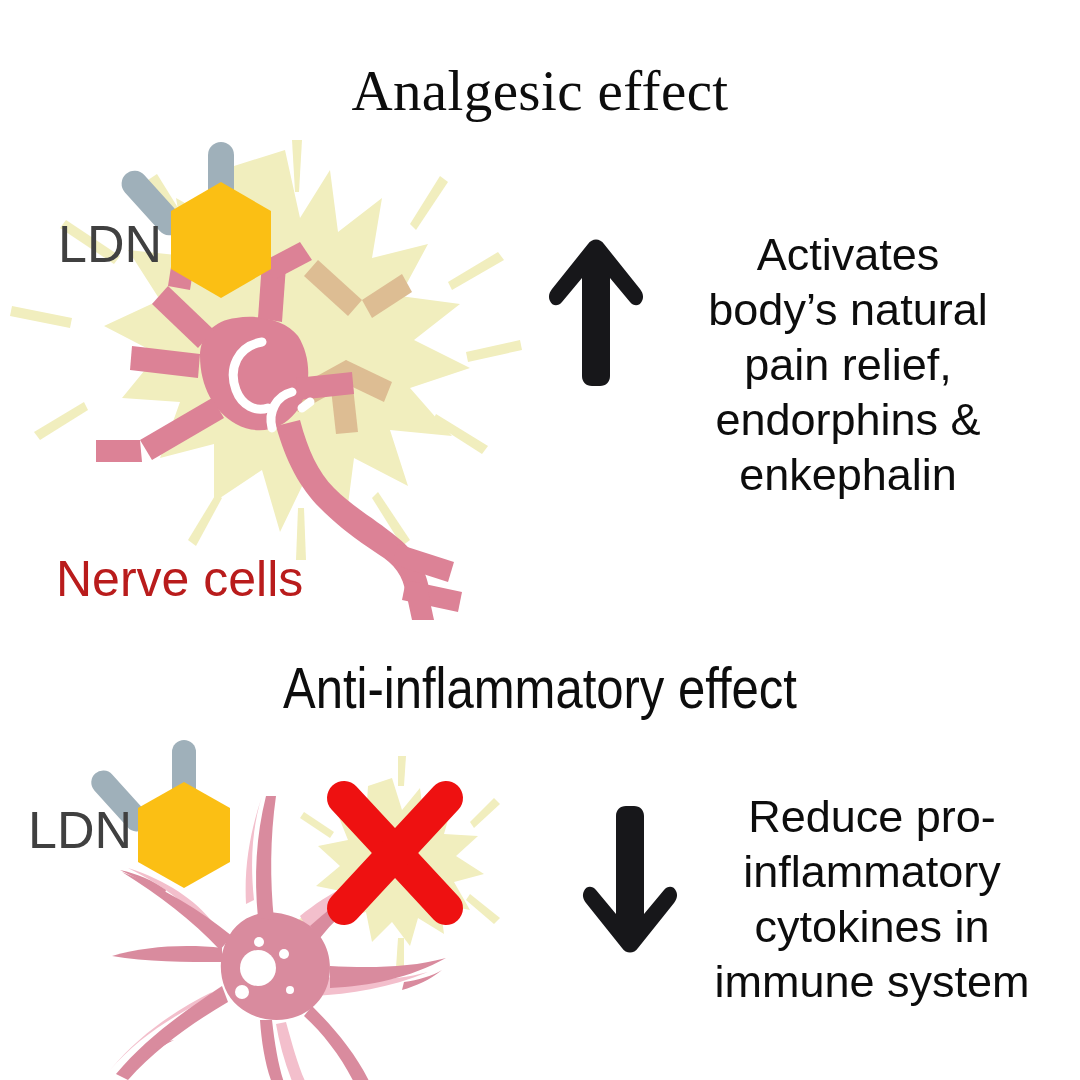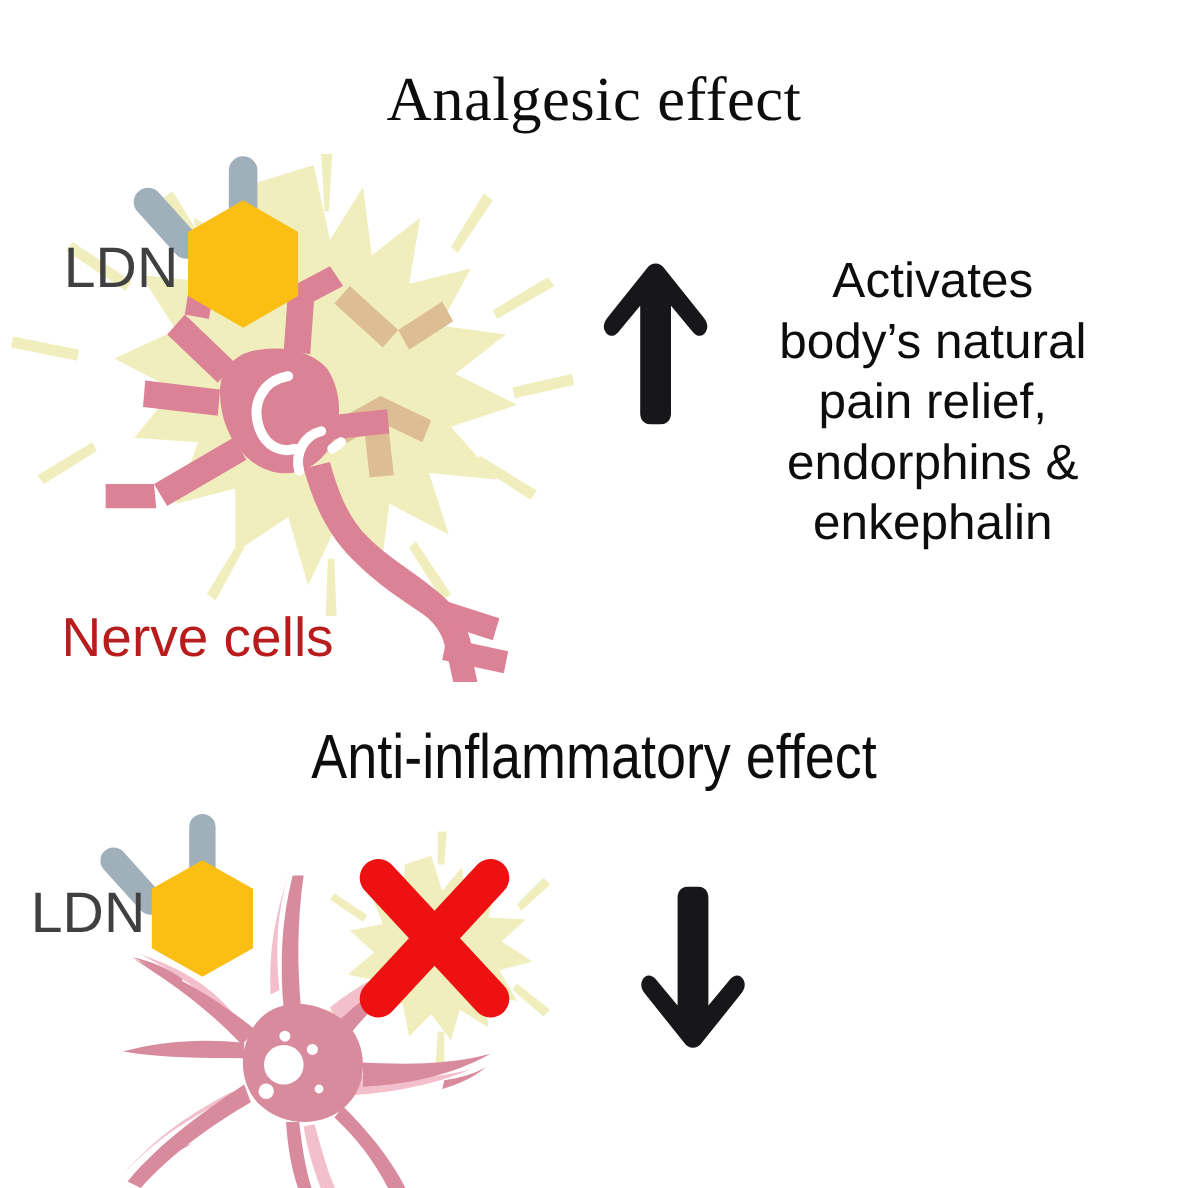--- a/index.html
+++ b/index.html
@@ -338,16 +338,20 @@
       L40,142
       C44,148 52,148 56,142
       L92,97
       C95,93 96,89 94,85
       C92,80 86,79 82,84
       L62,108
       L62,10
       C62,4 58,0 52,0 Z"></path>
   </svg>
 
+  <div class="body-text" id="text-antiinflam">Reduce pro-
+inflammatory
+cytokines in
+immune system</div>
 
   <div class="ldn-label" id="ldn-label-bottom">LDN</div>
 
 </div>
 
 </body></html>

